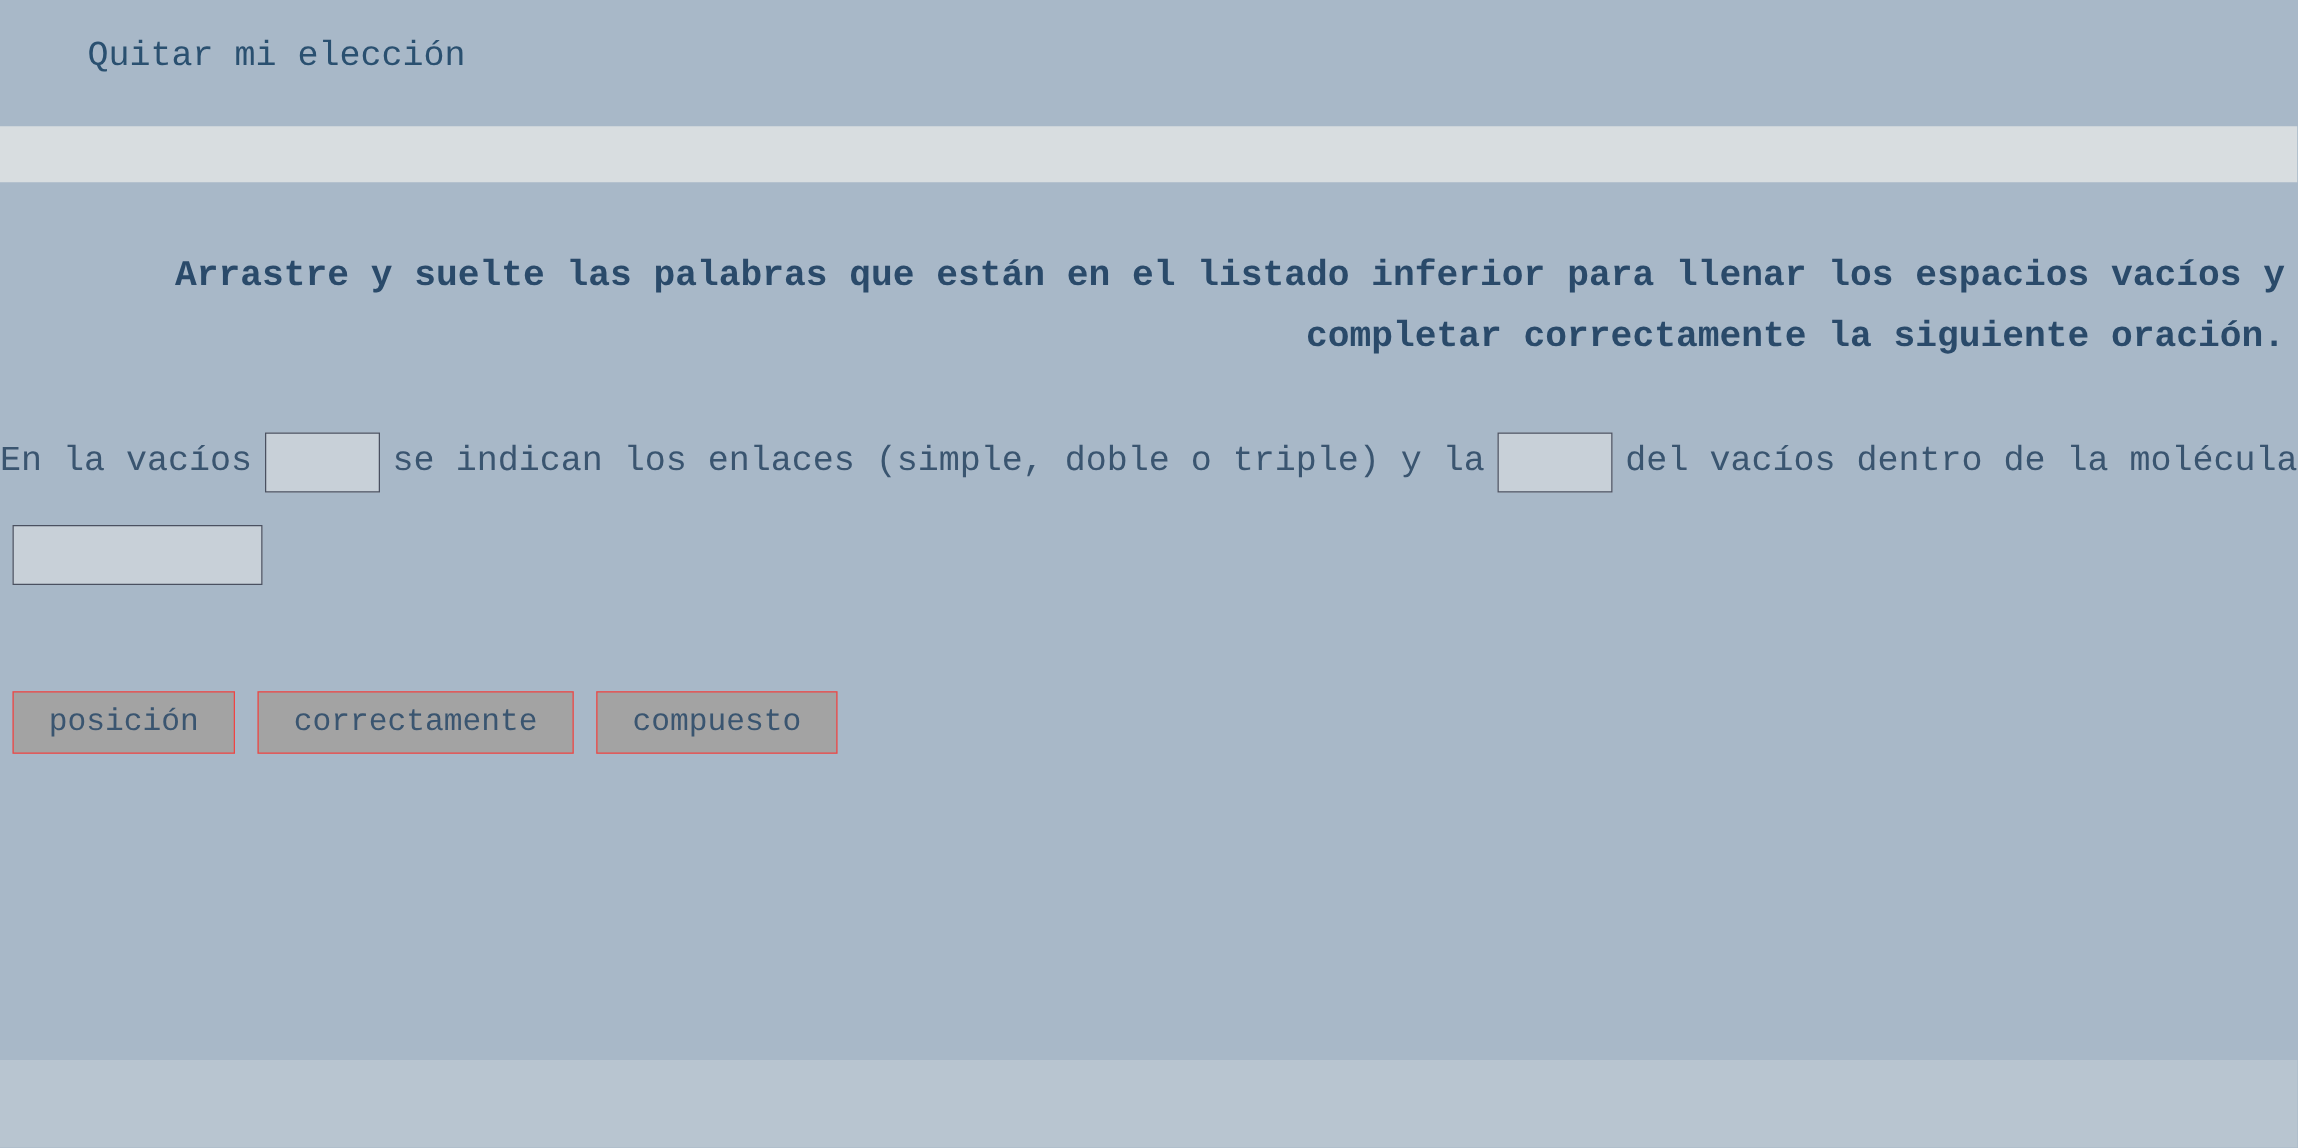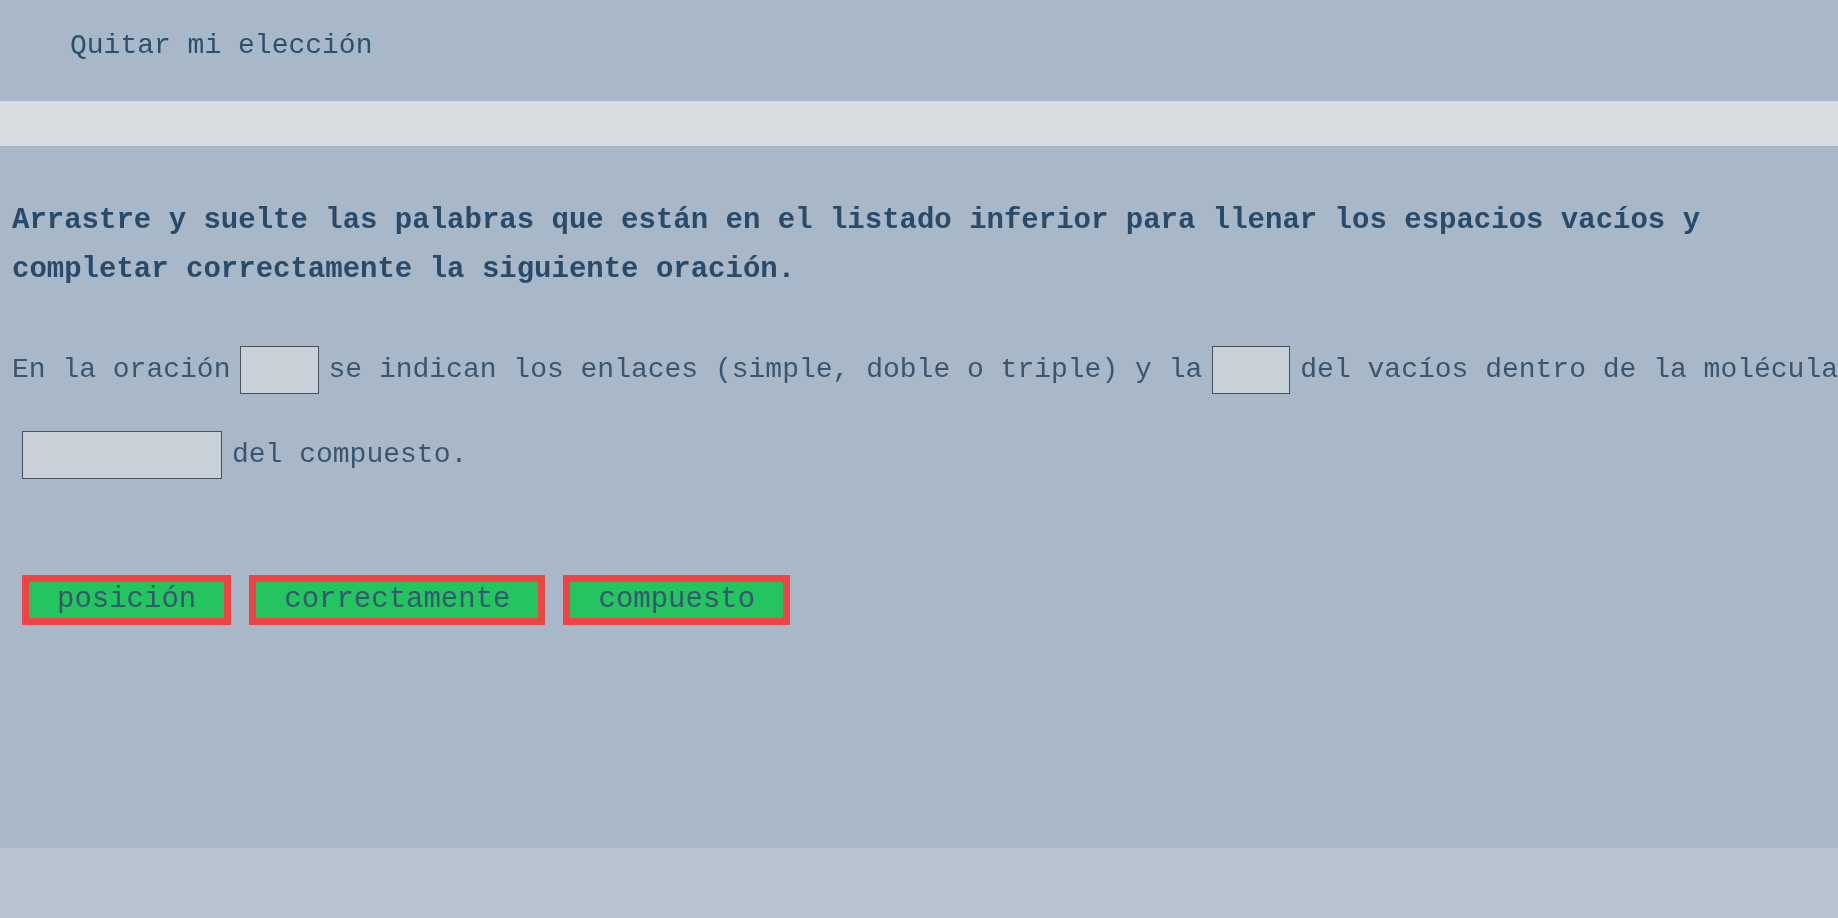--- a/index.html
+++ b/index.html
@@ -23,22 +23,23 @@
       color: #2a5070;
       font-size: 28px;
       cursor: pointer;
     }
     .divider-bar {
       height: 45px;
       background: #d8dde0;
       width: 100%;
     }
     .question-section {
-      padding: 50px 0 0 12px;
+      padding: 50px 0 0 0;
       background: #a8b8c8;
+      text-align: right;
     }
     .instructions {
       color: #2a4a6a;
       font-size: 29px;
       font-weight: bold;
       line-height: 1.7;
       padding: 0 10px 30px 0;
     }
     .sentence-area {
       padding: 10px 0 0 0;
@@ -71,24 +72,24 @@
     .word-bank {
       display: flex;
       gap: 18px;
       padding: 70px 0 0 10px;
     }
     .word-chip {
       display: inline-flex;
       align-items: center;
       justify-content: center;
       padding: 10px 28px;
-      background: #22c55e;
-      border: 7px solid #ef4444;
+      background: #a3a3a3;
+      border: 1px solid #ef4444;
       color: #3a5570;
-      font-size: 29px;
+      font-size: 25px;
       cursor: grab;
       height: 50px;
     }
     .bottom-strip {
       position: absolute;
       bottom: 0;
       left: 0;
       right: 0;
       height: 70px;
       background: #b8c5d0;
@@ -101,29 +102,28 @@
   <span class="clear-choice-link">Quitar mi elección</span>
 </div>
 
 <div class="divider-bar"></div>
 
 <div class="question-section">
   <div class="instructions">Arrastre y suelte las palabras que están en el listado inferior para llenar los espacios vacíos y completar correctamente la siguiente oración.</div>
 
   <div class="sentence-area">
     <div class="sentence-line">
-      <span class="text-fragment">En la oración</span>
+      <span class="text-fragment">En la vacíos</span>
       <span class="drop-target"></span>
       <span class="text-fragment">se indican los enlaces (simple, doble o triple) y la</span>
       <span class="drop-target"></span>
       <span class="text-fragment">del vacíos dentro de la molécula</span>
     </div>
     <div class="sentence-line">
       <span class="drop-target narrow"></span>
-      <span class="text-fragment">del compuesto.</span>
     </div>
   </div>
 
   <div class="word-bank">
     <div class="word-chip">posición</div>
     <div class="word-chip">correctamente</div>
     <div class="word-chip">compuesto</div>
   </div>
 </div>
 

